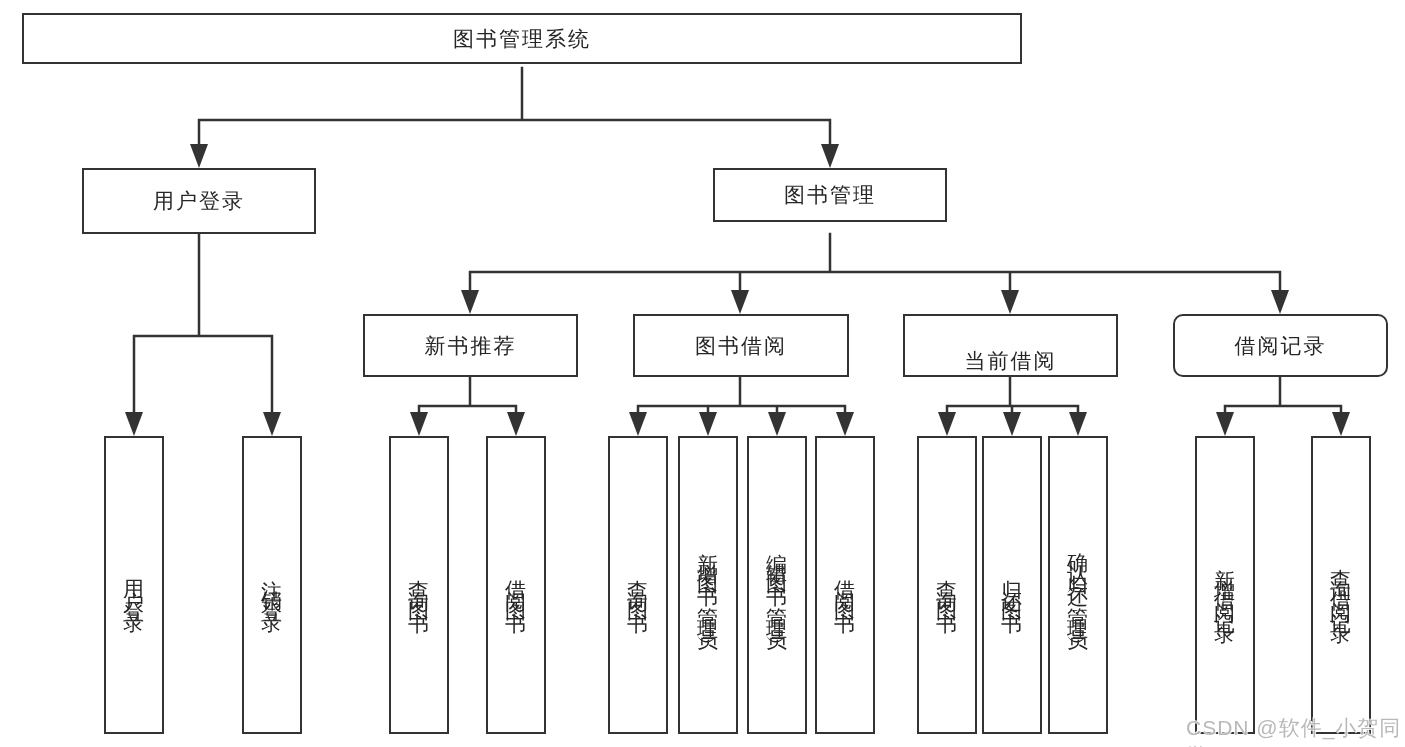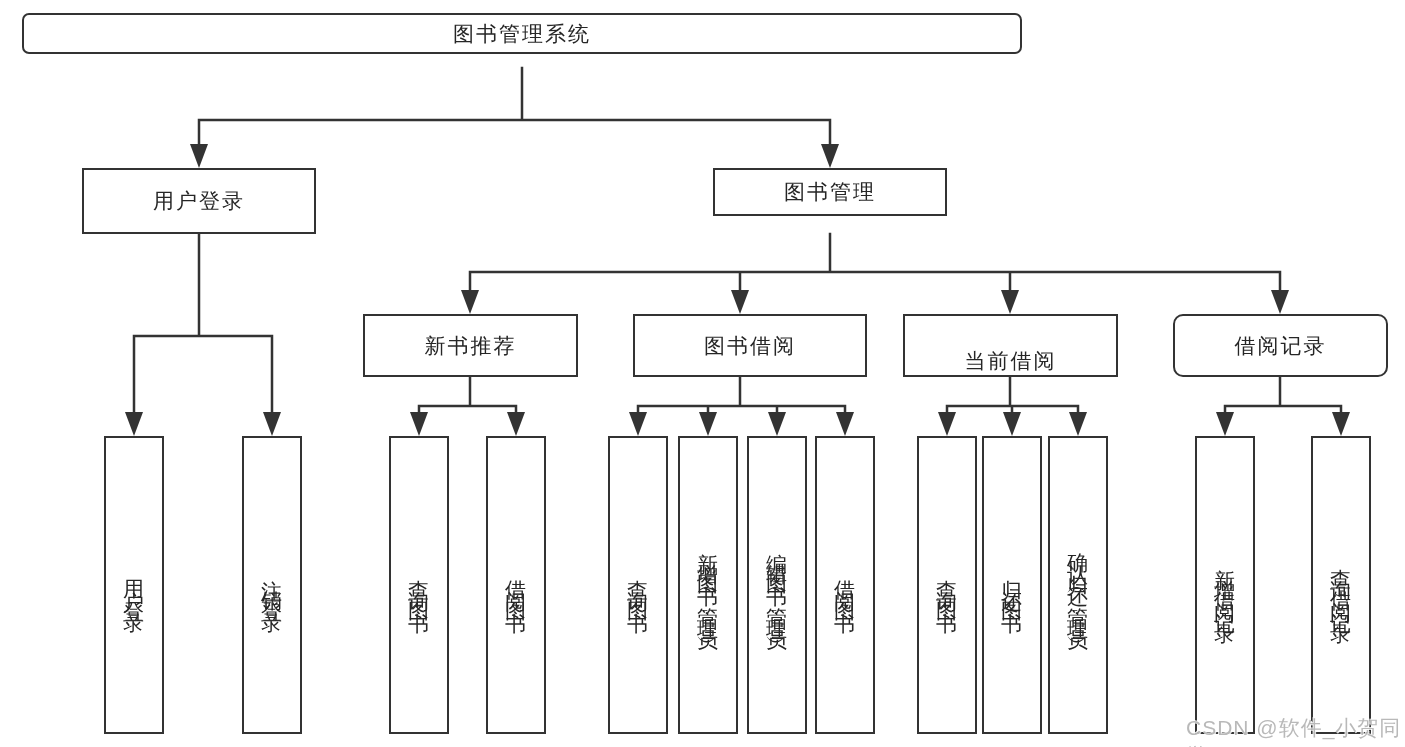--- a/index.html
+++ b/index.html
@@ -83,35 +83,35 @@
       <use href="#arw" x="777" y="436"></use>
       <use href="#arw" x="845" y="436"></use>
       <use href="#arw" x="947" y="436"></use>
       <use href="#arw" x="1012" y="436"></use>
       <use href="#arw" x="1078" y="436"></use>
       <use href="#arw" x="1225" y="436"></use>
       <use href="#arw" x="1341" y="436"></use>
     </g>
   </svg>
 
-  <div class="box" style="left:22px;top:13px;width:1000px;height:41px;border-radius:7px;">
+  <div class="box" style="left:22px;top:13px;width:1000px;height:51px;">
     <span>图书管理系统</span>
   </div>
 
   <div class="box" style="left:82px;top:168px;width:234px;height:66px;">
     <span>用户登录</span>
   </div>
-  <div class="box" style="left:713px;top:168px;width:234px;height:48px;">
+  <div class="box" style="left:713px;top:168px;width:234px;height:54px;">
     <span>图书管理</span>
   </div>
 
   <div class="box" style="left:363px;top:314px;width:215px;height:63px;text-align:center;">
     <span>新书推荐</span>
   </div>
-  <div class="box" style="left:633px;top:314px;width:234px;height:63px;">
+  <div class="box" style="left:633px;top:314px;width:216px;height:63px;">
     <span>图书借阅</span>
   </div>
   <div class="box" style="left:903px;top:314px;width:215px;height:63px;align-items:flex-end;">
     <span>当前借阅</span>
   </div>
   <div class="box" style="left:1173px;top:314px;width:215px;height:63px;border-radius:10px;">
     <span>借阅记录</span>
   </div>
 
   <div class="box leaf" style="left:104px;">

